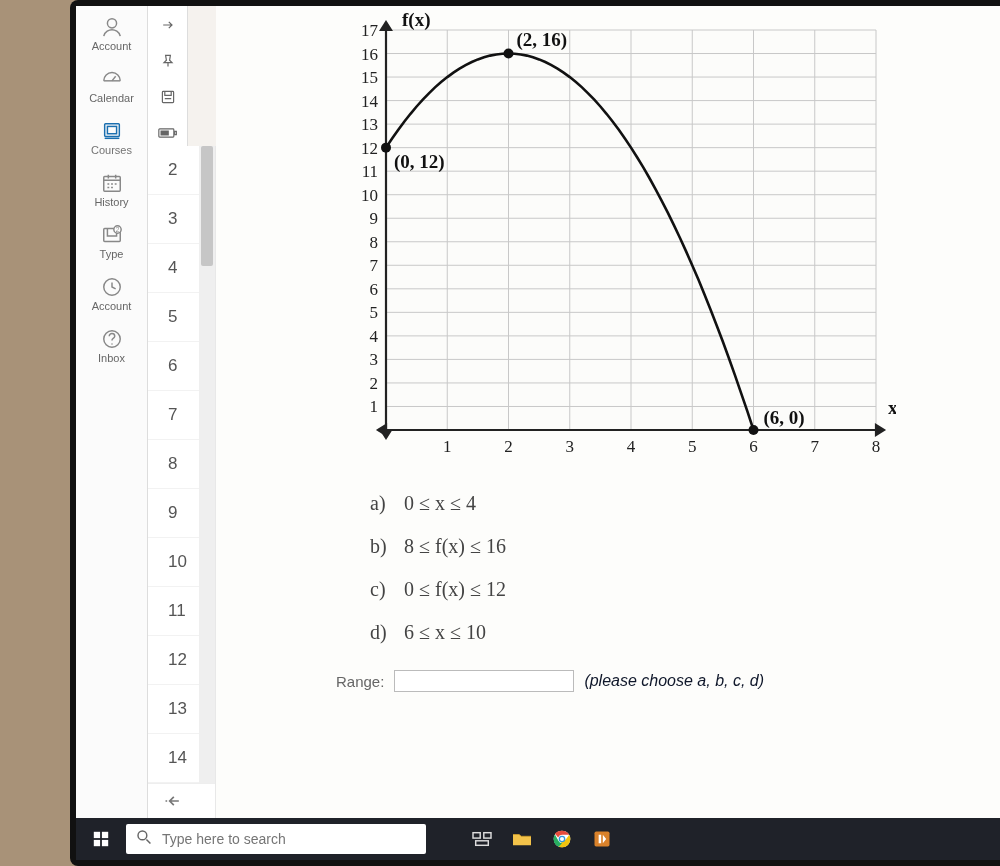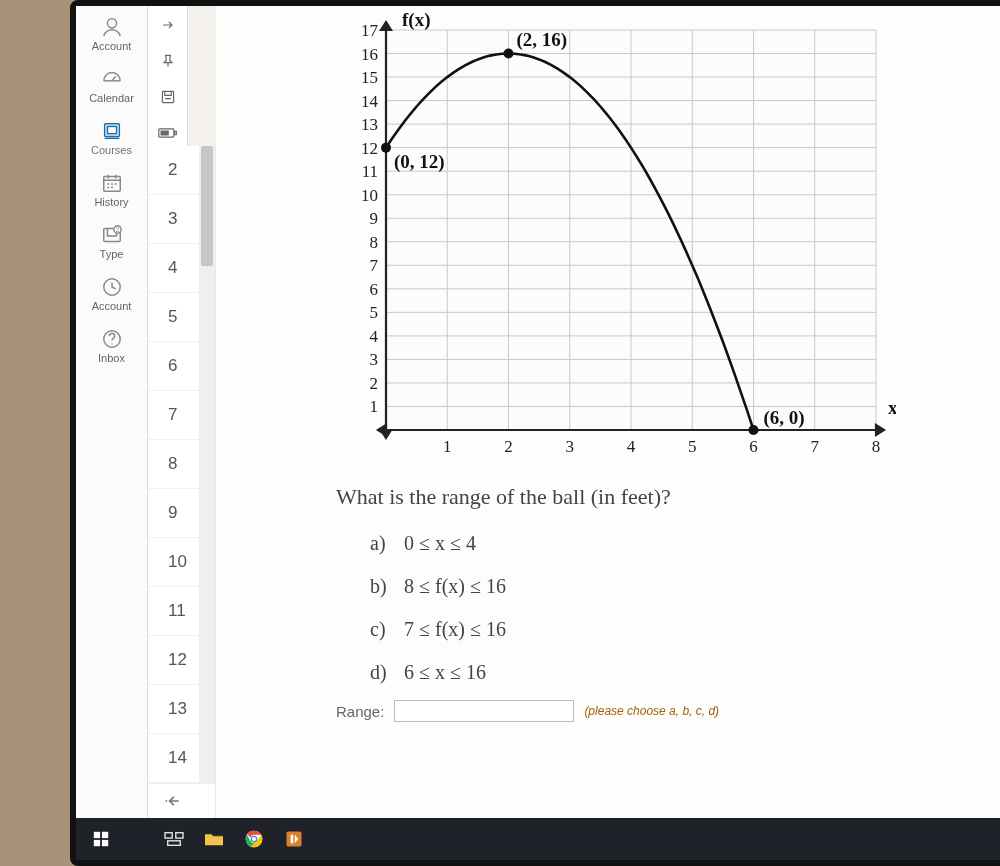--- a/index.html
+++ b/index.html
@@ -143,30 +143,30 @@
   }
   .answers .ans {
     font-size: 20px;
     padding: 10px 0;
     display:flex; gap:12px;
     cursor:pointer;
   }
   .answers .ans .letter { min-width:22px; }
 
   .range-row {
-    margin-top: 6px;
+    margin-top: 16px;
     font-size: 15px; color:#666;
     display:flex; align-items:center; gap:10px;
   }
   .range-row input {
     width: 180px; height:22px;
     border:1px solid #bbb;
     background:#fff;
   }
-  .hint { font-size:12px; color:#a16207; font-style:italic; }
+  .hint { font-size:16px; color:#0f172a; font-style:italic; }
 
   
   .taskbar {
     position:absolute;
     left:0; right:0; bottom:0;
     height:42px;
     background:#1f2229;
     display:flex;align-items:center;
     gap:8px;
     padding:0 8px;
@@ -419,57 +419,65 @@
               <circle cx="50" cy="137.6470588235294" r="5" fill="#111"></circle>
               <text font-family="Georgia, serif" font-weight="bold" font-size="19" fill="#111" x="58" y="157.6470588235294" text-anchor="start">(0, 12)</text>
               <circle cx="172.5" cy="43.52941176470591" r="5" fill="#111"></circle>
               <text font-family="Georgia, serif" font-weight="bold" font-size="19" fill="#111" x="180.5" y="35.52941176470591" text-anchor="start">(2, 16)</text>
               <circle cx="417.5" cy="420" r="5" fill="#111"></circle>
               <text font-family="Georgia, serif" font-weight="bold" font-size="19" fill="#111" x="427.5" y="414" text-anchor="start">(6, 0)</text>
             </g>
         </svg>
       </div>
 
-      <div class="question">What is the range of the ball (in feet)?</div>
 
       <div class="answers">
         <div class="ans">
           <span class="letter">a)</span>
           <span>0 ≤ x ≤ 4</span>
         </div>
         <div class="ans">
           <span class="letter">b)</span>
           <span>8 ≤ f(x) ≤ 16</span>
         </div>
         <div class="ans">
           <span class="letter">c)</span>
-          <span>7 ≤ f(x) ≤ 16</span>
+          <span>0 ≤ f(x) ≤ 12</span>
         </div>
         <div class="ans">
           <span class="letter">d)</span>
-          <span>6 ≤ x ≤ 16</span>
+          <span>6 ≤ x ≤ 10</span>
         </div>
       </div>
 
       <div class="range-row">
         <span>Range:</span>
         <input type="text" value="" style="">
         <span class="hint">(please choose a, b, c, d)</span>
       </div>
     </div>
 
     <div class="taskbar">
       <div class="start-btn">
         <svg viewBox="0 0 20 20" width="18" height="18" fill="#fff">
             <rect x="2" y="2" width="7" height="7"></rect>
             <rect x="11" y="2" width="7" height="7"></rect>
             <rect x="2" y="11" width="7" height="7"></rect>
             <rect x="11" y="11" width="7" height="7"></rect>
           </svg>
       </div>
+      <div class="search-box">
+        <span>
+          <svg viewBox="0 0 20 20" width="16" height="16" fill="none" stroke="#666" stroke-width="1.8">
+              <circle cx="8" cy="8" r="5.5"></circle>
+              <path d="M13 13l5 5"></path>
+            </svg>
+        </span>
+        <input type="text" placeholder="Type here to search" style="">
+      </div>
       <div class="tb-icons">
         <div class="tb-ic">
           <svg viewBox="0 0 24 20" width="22" height="18" fill="none" stroke="#ddd" stroke-width="1.6">
               <rect x="2" y="3" width="8" height="6"></rect>
               <rect x="14" y="3" width="8" height="6"></rect>
               <rect x="5" y="12" width="14" height="5"></rect>
             </svg>
         </div>
         <div class="tb-ic">
           <svg viewBox="0 0 24 20" width="22" height="18">

